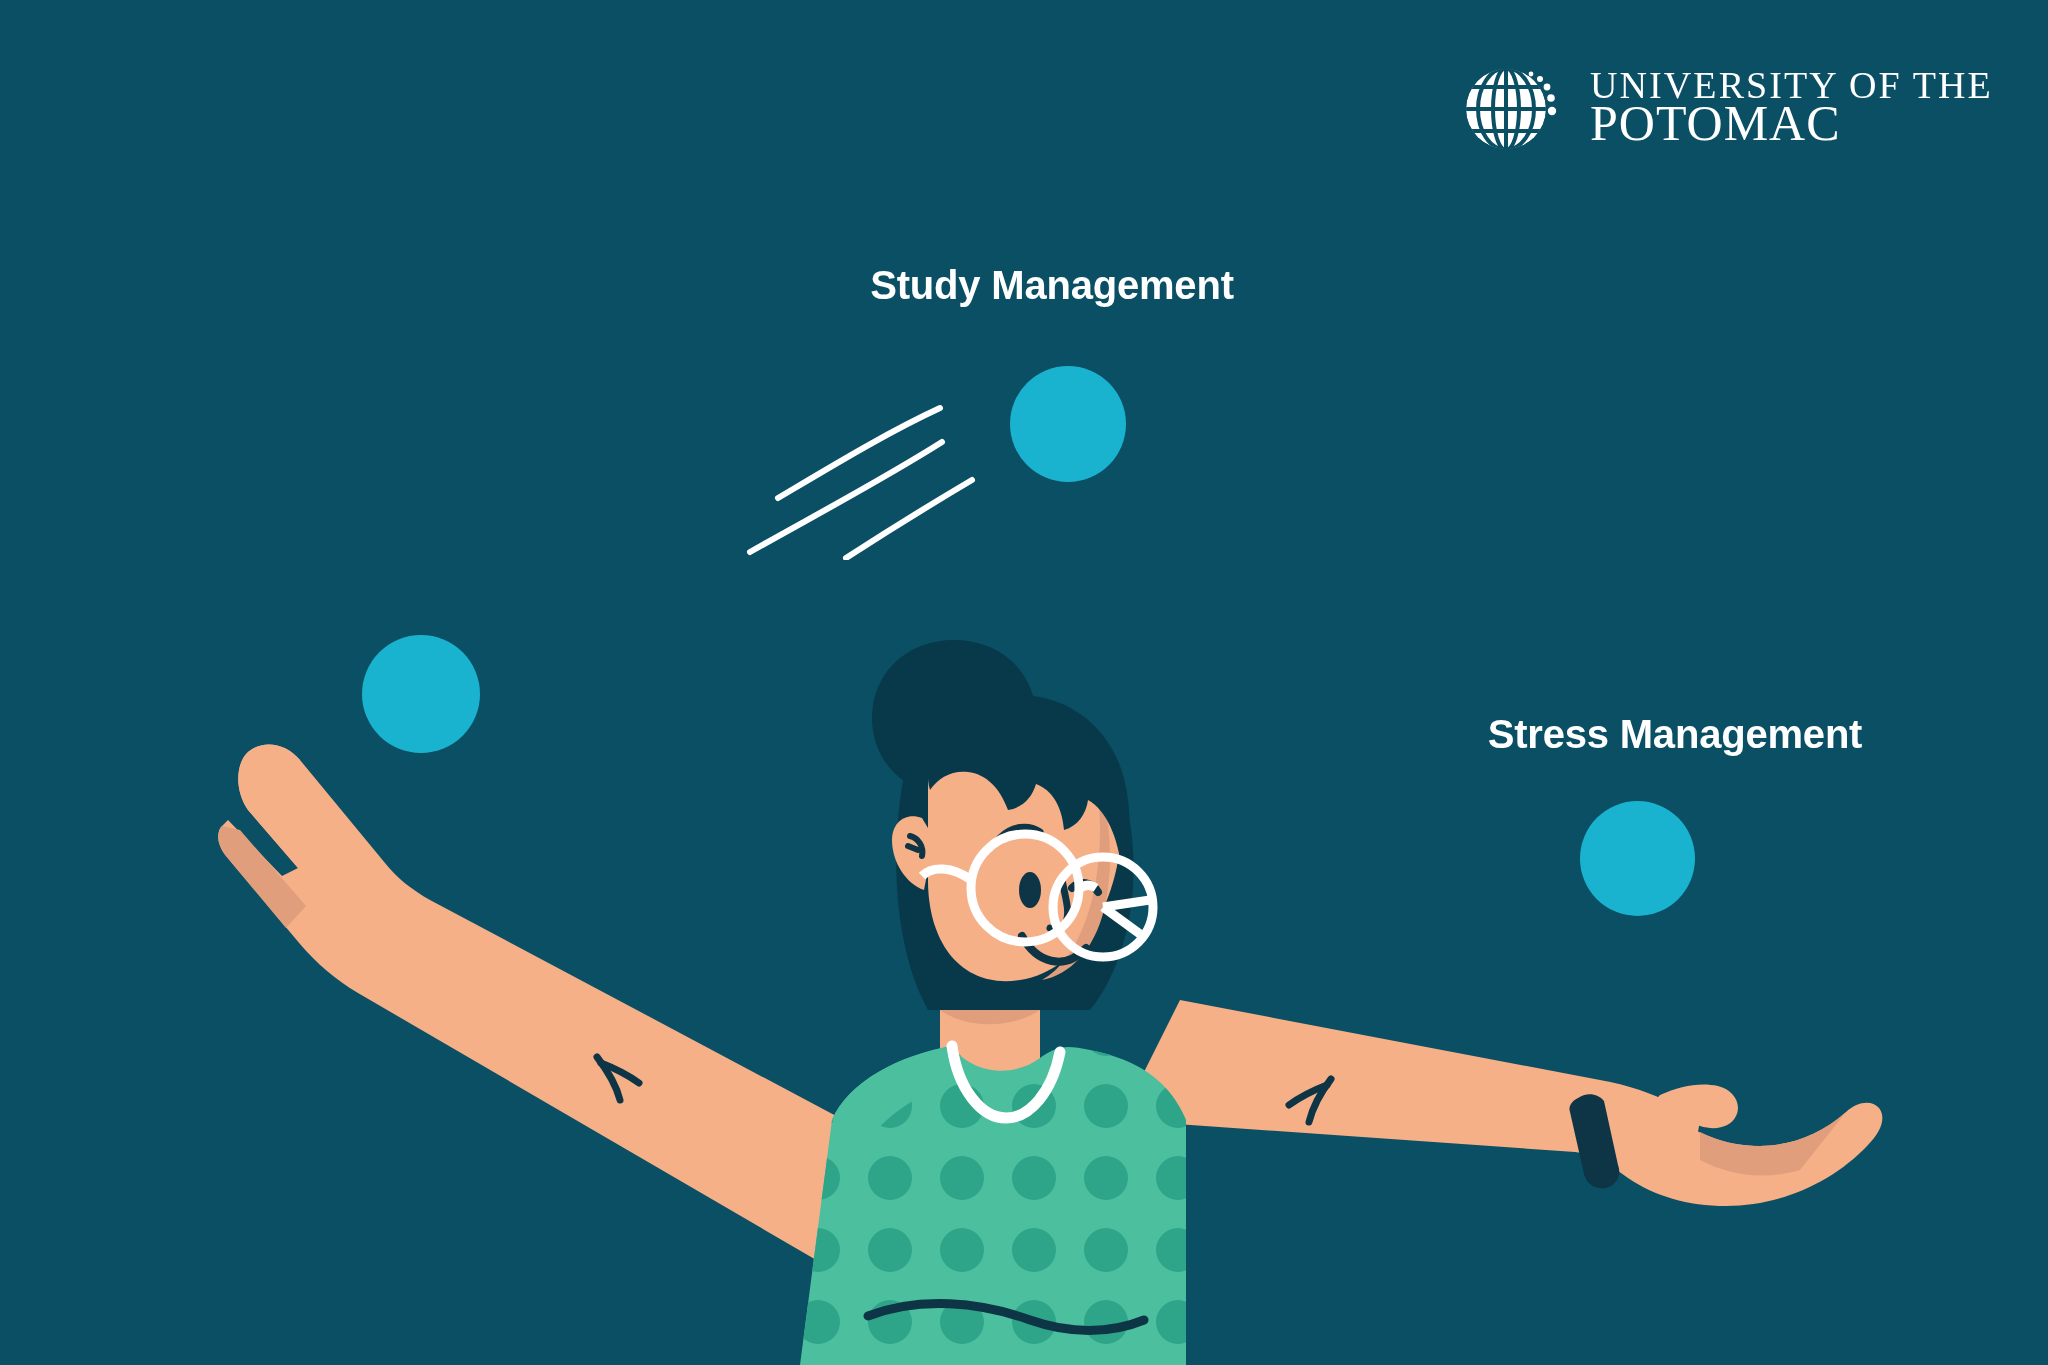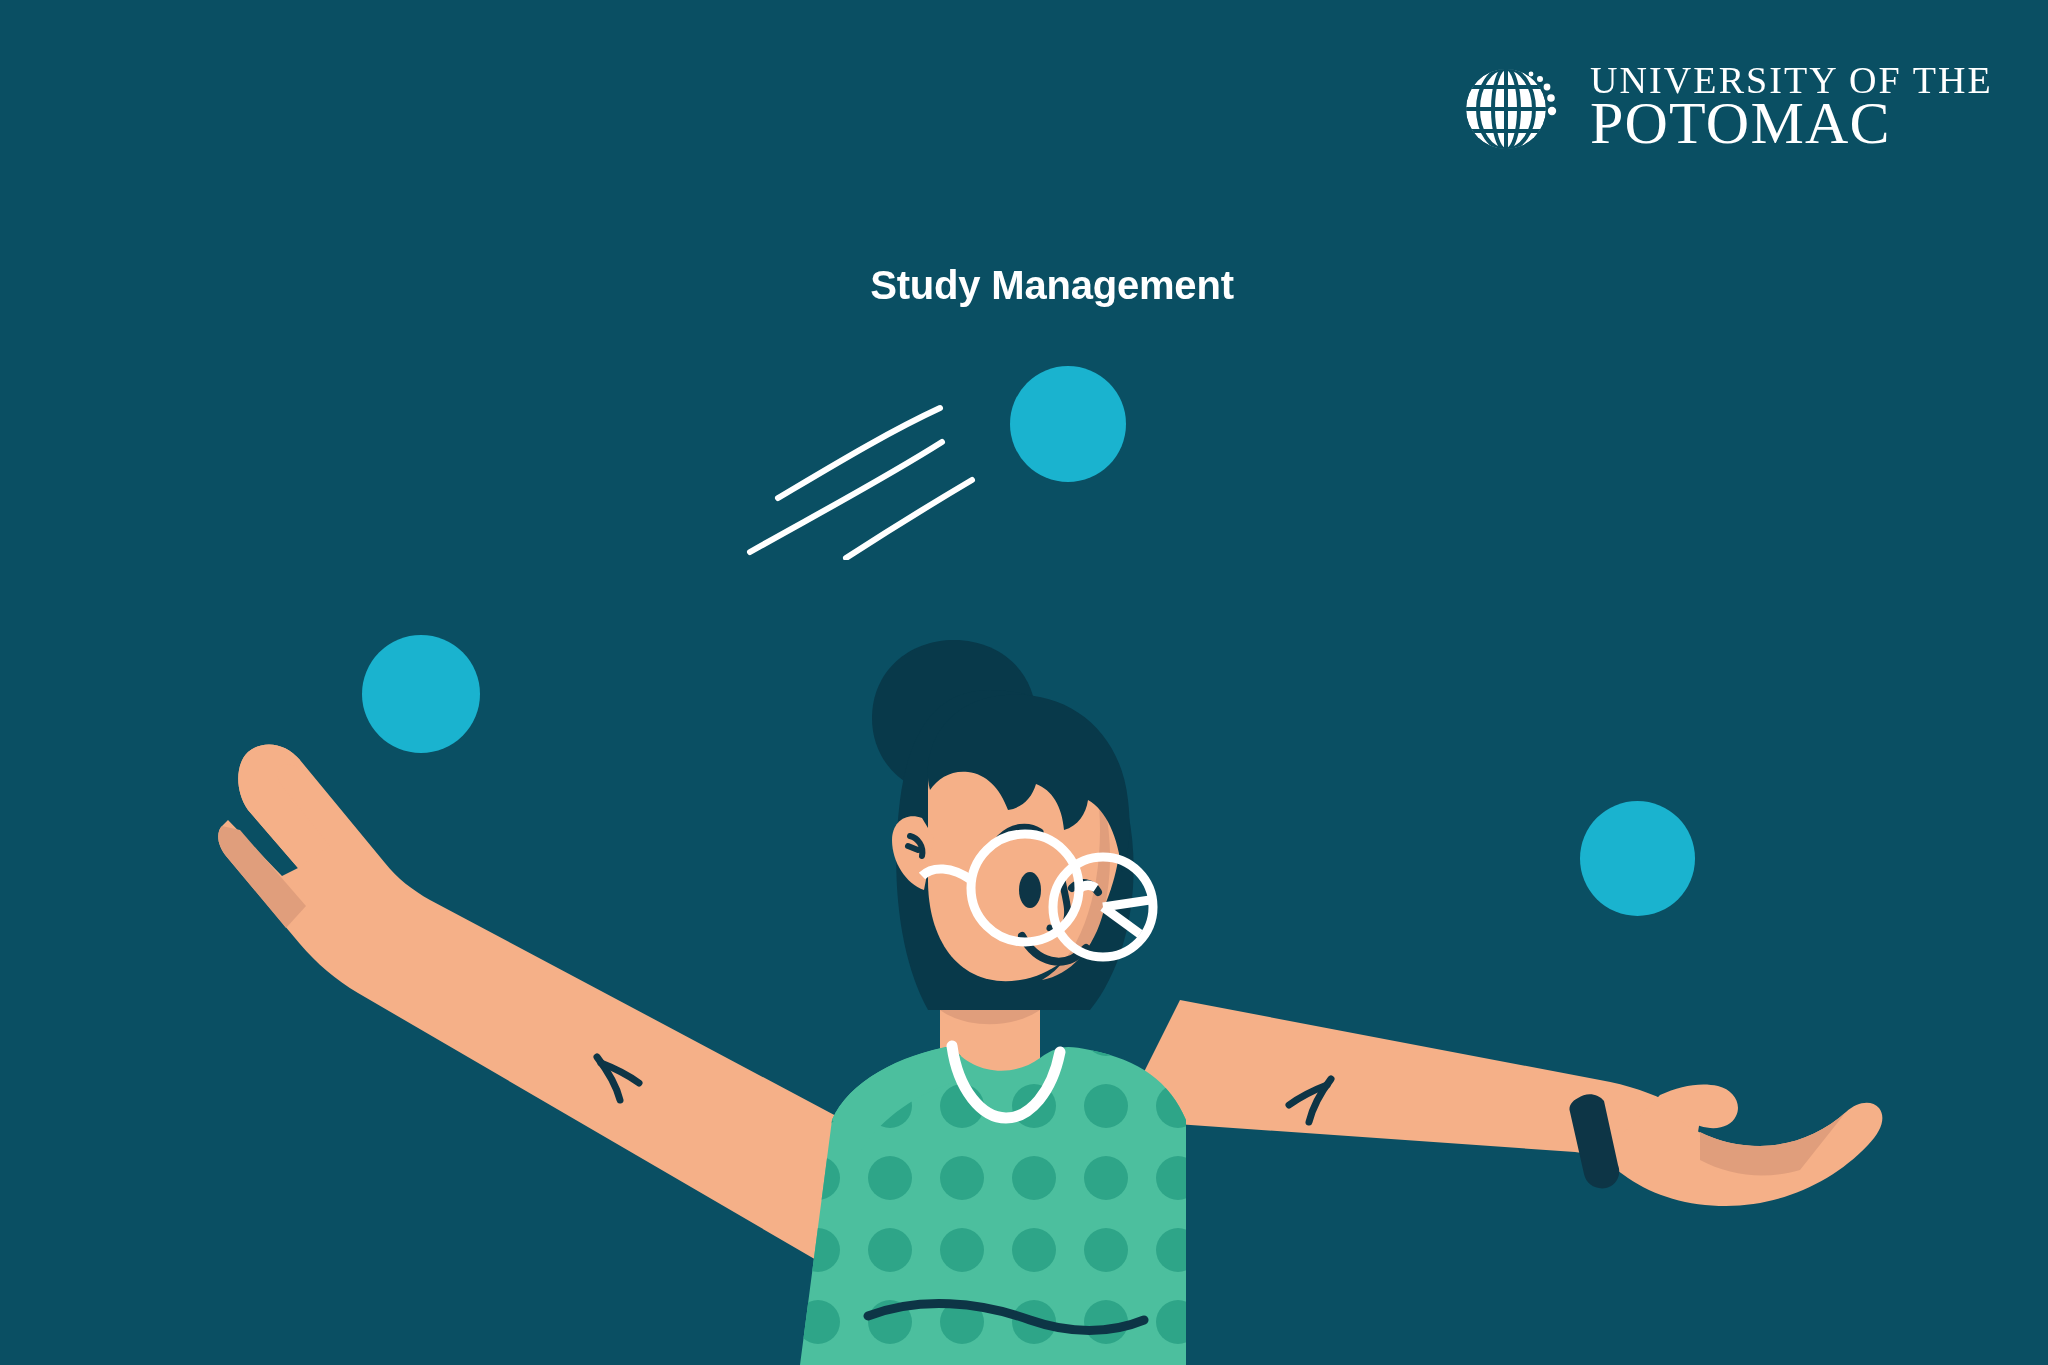--- a/index.html
+++ b/index.html
@@ -41,21 +41,21 @@
     color: #ffffff;
     font-family: "Liberation Serif", serif;
     letter-spacing: 0.01em;
   }
   #logo-line1 {
     font-size: 38px;
     letter-spacing: 0.055em;
     white-space: nowrap;
   }
   #logo-line2 {
-    font-size: 60px;
+    font-size: 50px;
     letter-spacing: 0.02em;
     margin-top: -6px;
     white-space: nowrap;
   }
 
   
   .label {
     position: absolute;
     color: #ffffff;
     font-weight: bold;
@@ -179,20 +179,21 @@
     <path d="M38,128 C92,96 148,62 200,38" stroke="#ffffff" stroke-width="6" fill="none" stroke-linecap="round"></path>
     <path d="M10,182 C70,148 142,110 202,72" stroke="#ffffff" stroke-width="6" fill="none" stroke-linecap="round"></path>
     <path d="M106,188 C140,166 188,136 232,110" stroke="#ffffff" stroke-width="6" fill="none" stroke-linecap="round"></path>
   </svg>
 
   <div class="ball" id="ball-time"></div>
   <div class="ball" id="ball-study"></div>
   <div class="ball" id="ball-stress"></div>
 
   <div class="label" id="label-time">Study Management</div>
+  <div class="label" id="label-stress">Stress Management</div>
 
   <div id="logo">
     <svg id="logo-globe" viewBox="0 0 100 100" aria-hidden="true">
       <defs>
         <clipPath id="globeClip">
             <circle cx="44" cy="52" r="40"></circle>
           </clipPath>
       </defs>
       <g clip-path="url(#globeClip)" fill="none" stroke="#ffffff">
         <circle cx="44" cy="52" r="40" fill="#ffffff" stroke="none"></circle>

